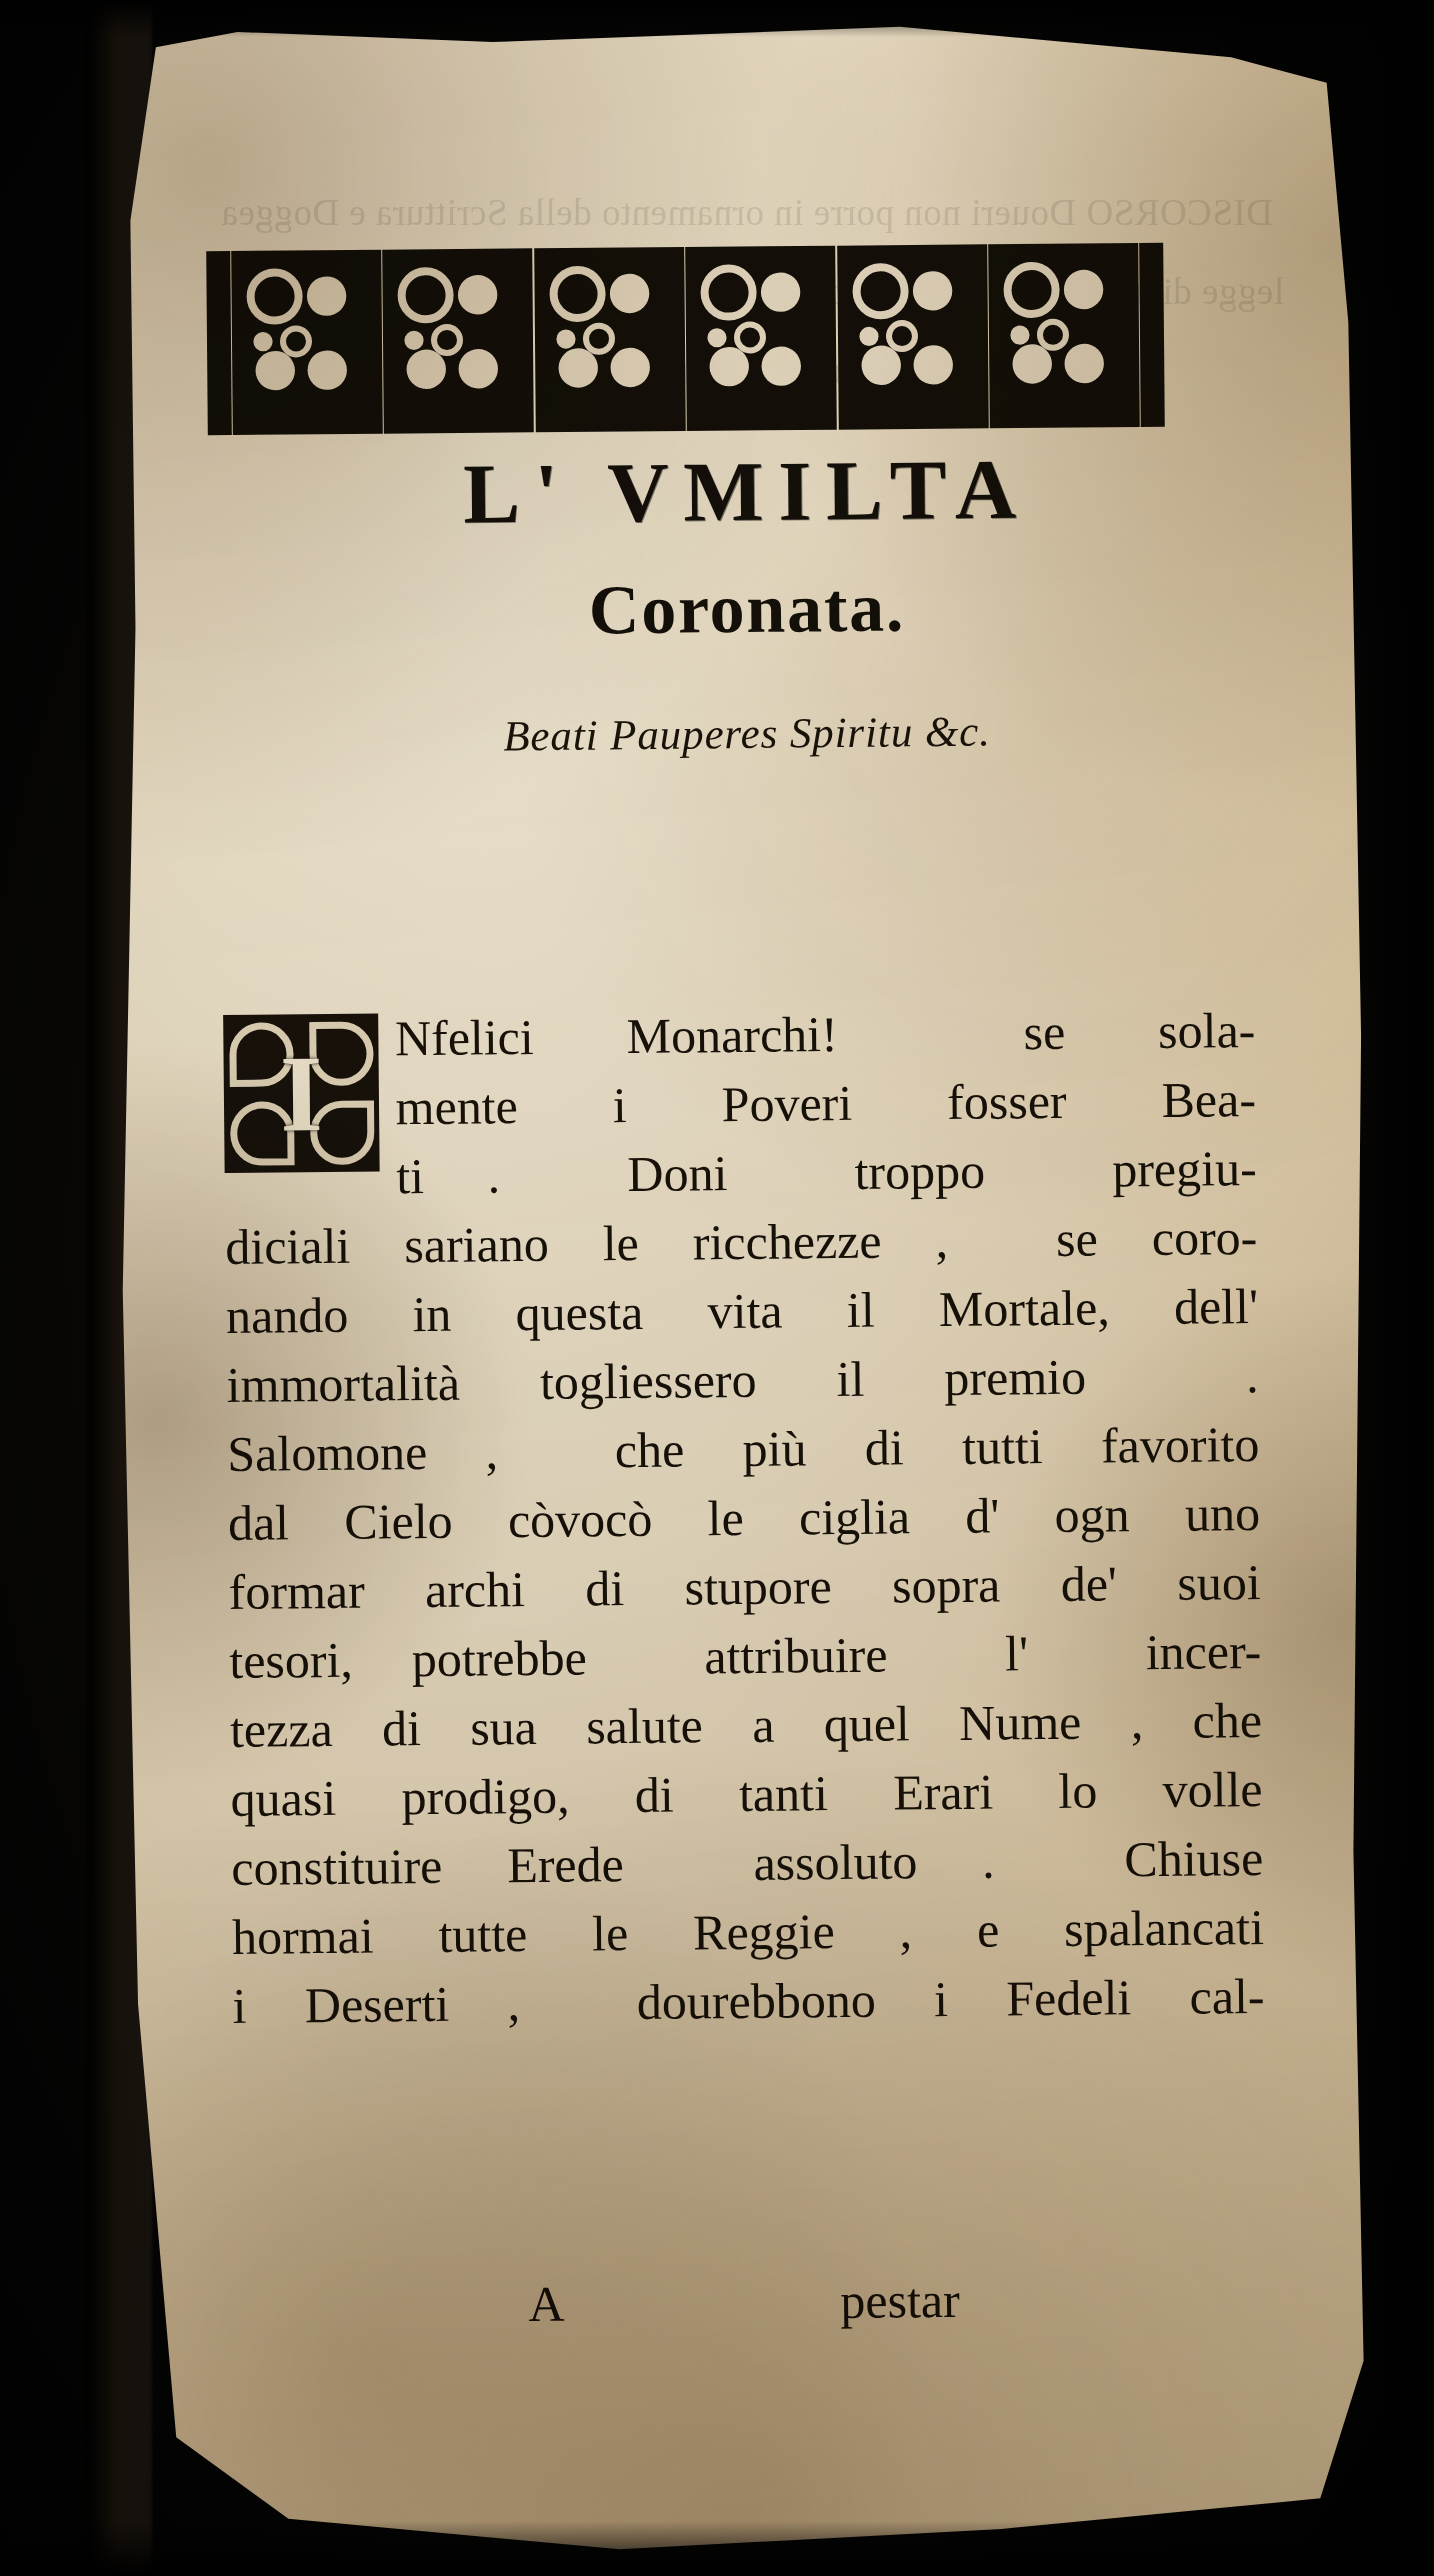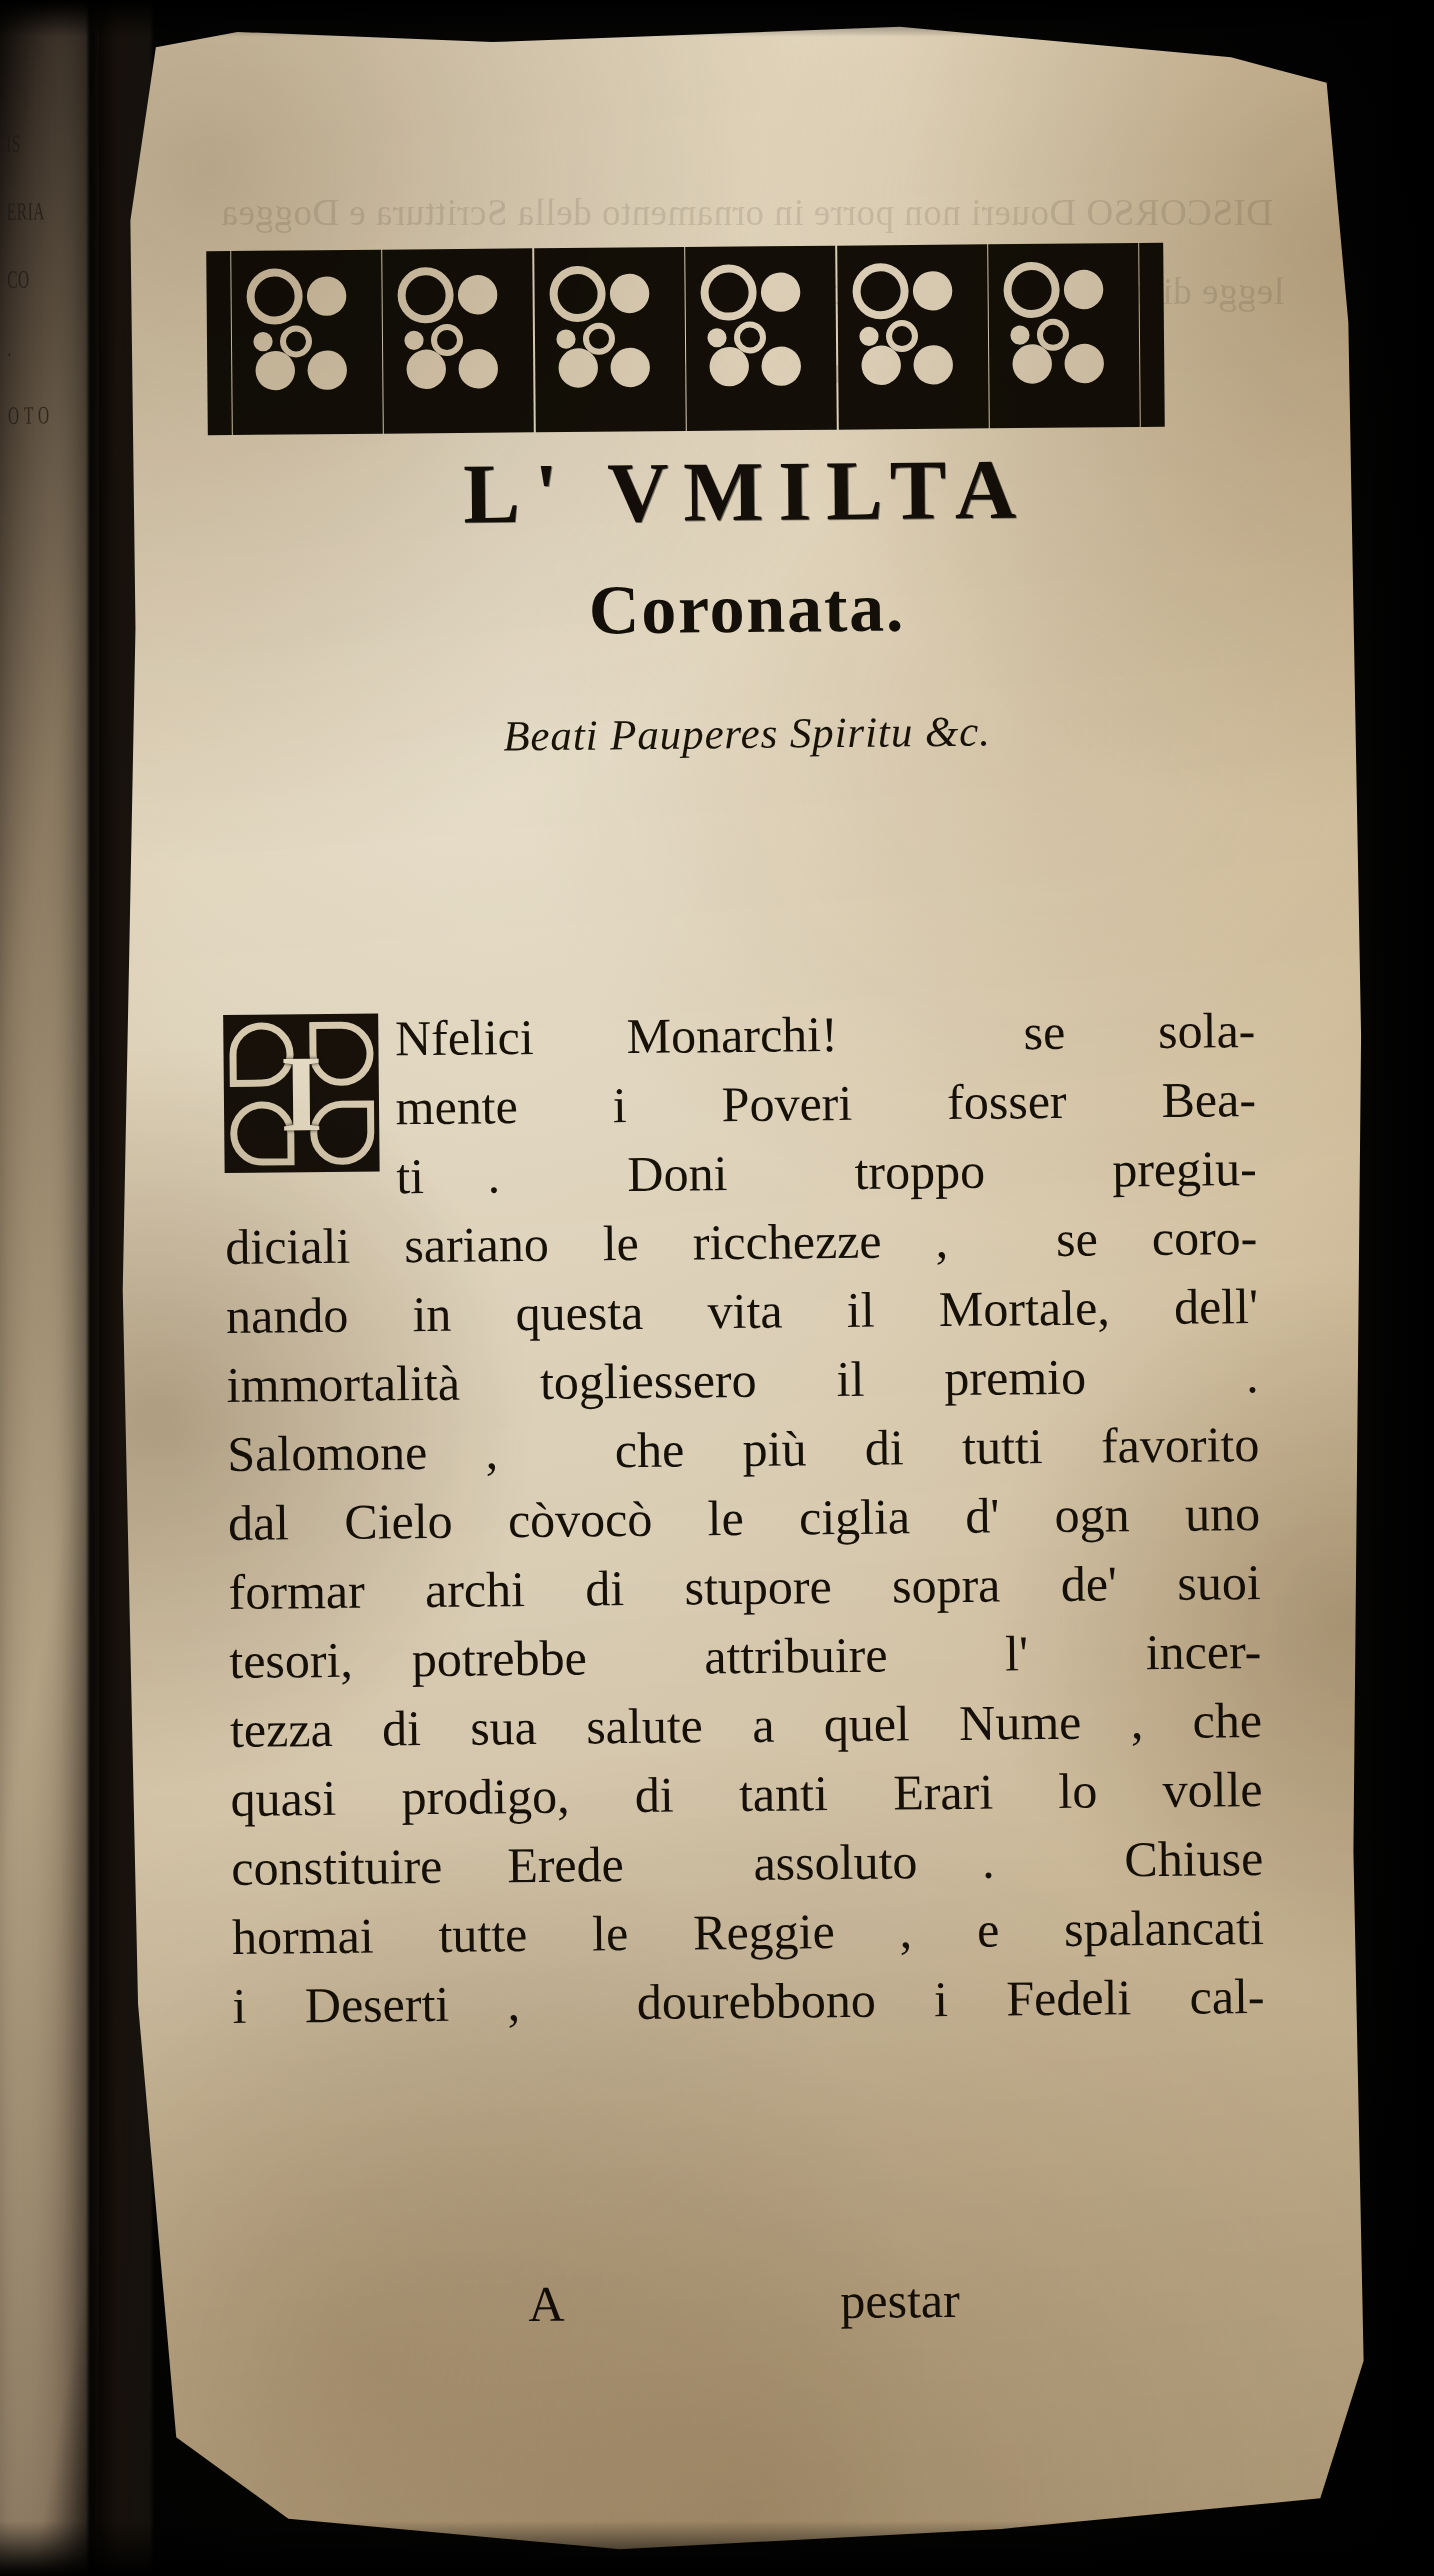--- a/index.html
+++ b/index.html
@@ -294,29 +294,20 @@
     height: 37px;
     background: linear-gradient(180deg, #000 0%, rgba(0,0,0,0) 100%);
   }
 </style>
 </head>
 <body>
 
 <div id="page">
   <div class="bg-gradient"></div>
 
-  <div class="left-page">
-    <div class="left-page-text">
-      <div>IS</div>
-      <div>ERIA</div>
-      <div>CO</div>
-      <div>.</div>
-      <div>O T O</div>
-    </div>
-  </div>
   <div class="gutter"></div>
 
   <div class="page-sheet">
     <div class="bleed-through">DISCORSO Doueri non porre in ornamento della Scrittura e Doggea legge di ueleggiare anche la conditione è probabile Non Popoli dicano sopra i ca' tronobili</div>
 
     <div class="content">
 
       <div class="headpiece">
         <div class="orn-edge"></div>
         <div class="orn-block"></div>

